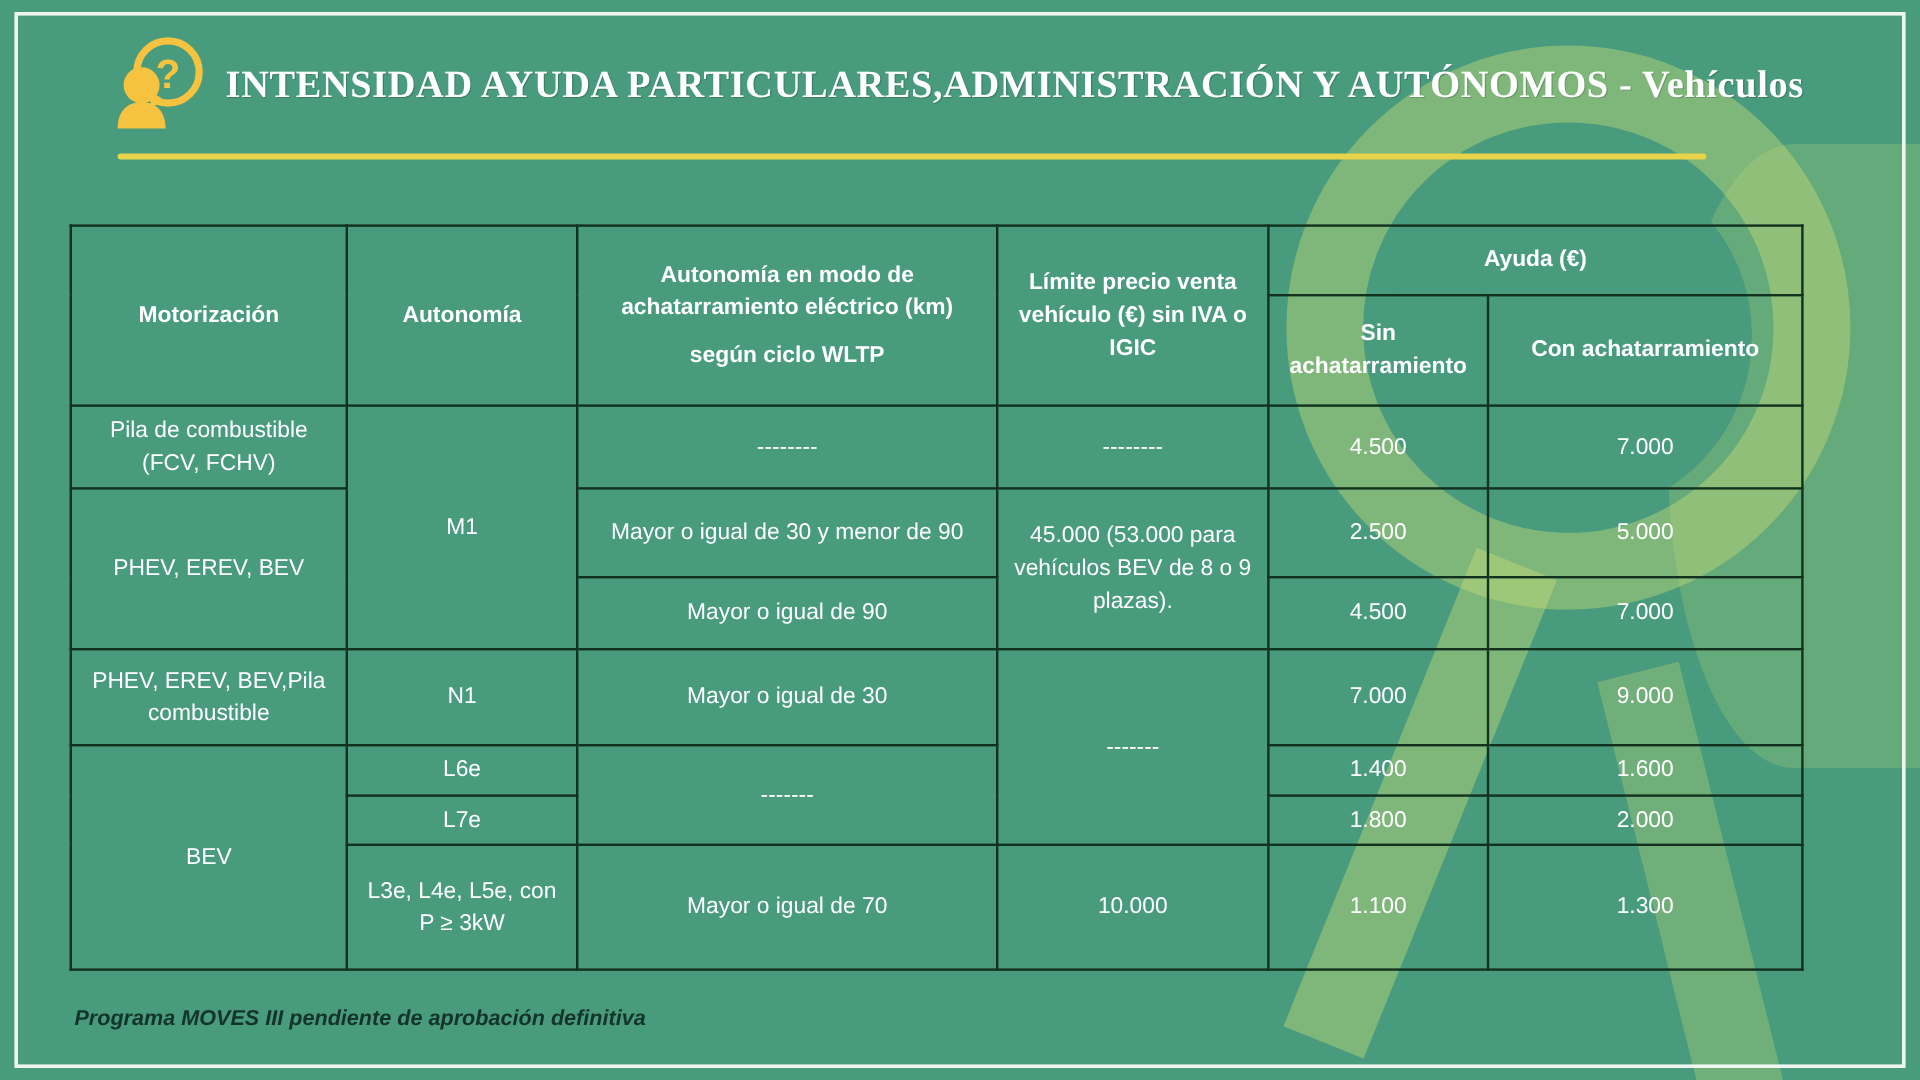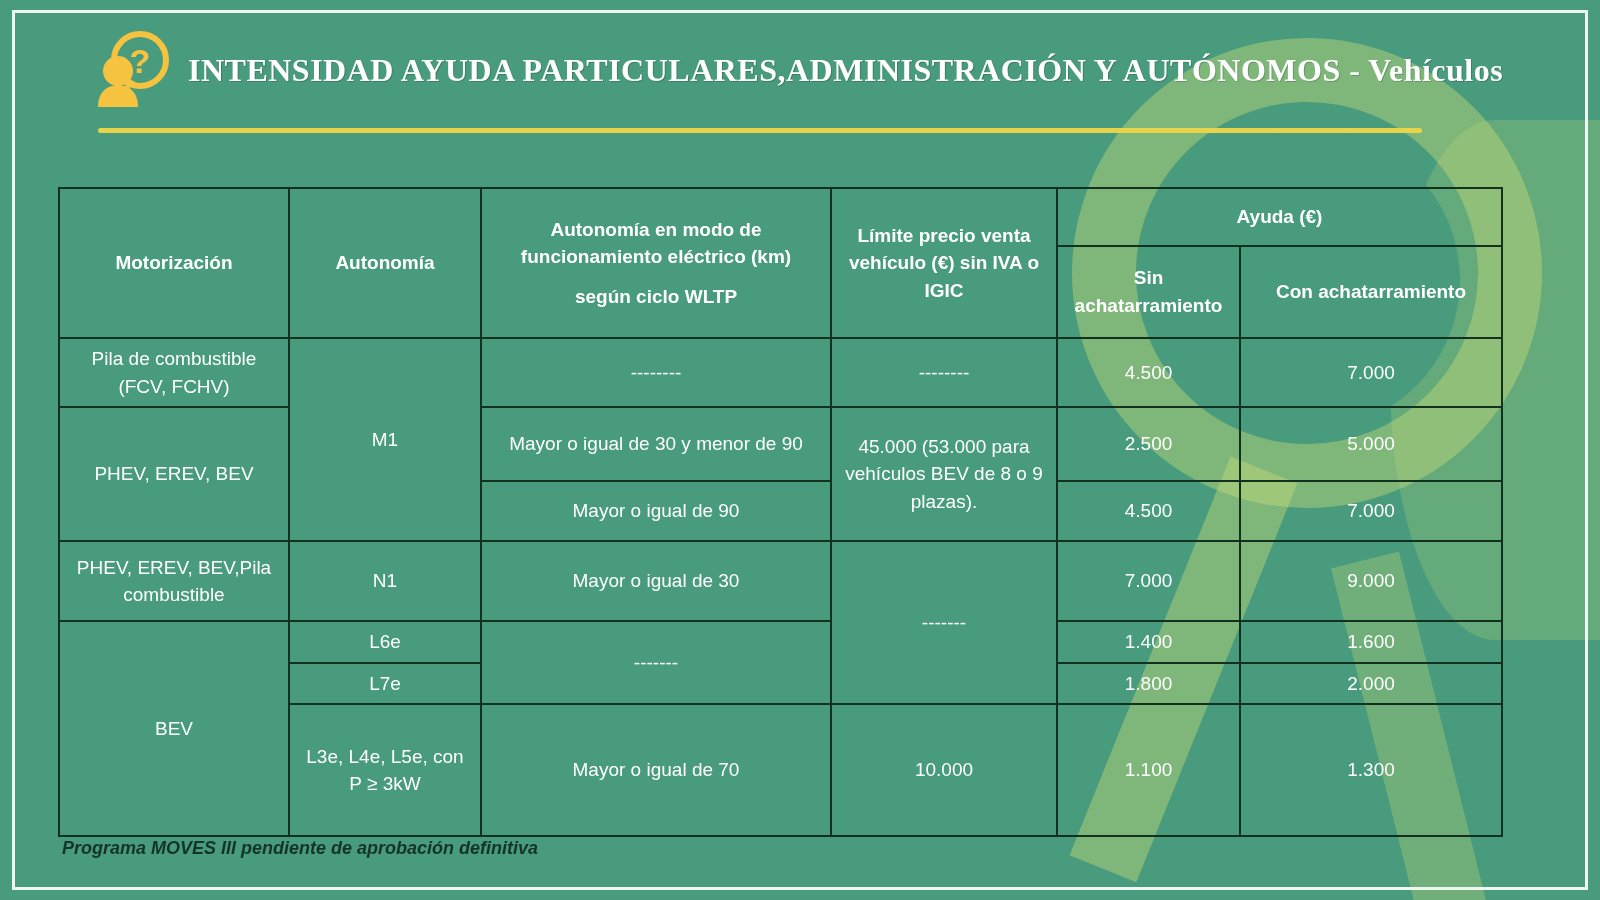--- a/index.html
+++ b/index.html
@@ -165,21 +165,21 @@
   .c-lim   { width: 226px; }
   .c-sin   { width: 183px; }
   .c-con   { width: 262px; }
 
   .r-fcv  { height: 62px; padding-left: 36px; }
   .r-m30  { height: 74px; }
   .r-m90  { height: 60px; }
   .r-n1   { height: 80px; }
   .r-l6   { height: 41px; }
   .r-l7   { height: 41px; }
-  .r-l345 { height: 132px; padding-left: 40px; }
+  .r-l345 { height: 104px; padding-left: 40px; }
 
   .dashes { letter-spacing: 0px; }
 
   
   .footnote {
     position: absolute;
     left: 62px;
     top: 800px;
     width: 1480px;
     color: #ffffff;
@@ -236,21 +236,21 @@
           <col class="c-aut">
         <col class="c-lim">
           <col class="c-sin">
           <col class="c-con">
       </colgroup>
       <thead>
         <tr>
           <th rowspan="2" class="hdr-tall">Motorización</th>
           <th rowspan="2" class="hdr-tall">Autonomía</th>
           <th rowspan="2" class="hdr-tall">
-            <div>Autonomía en modo de funcionamiento eléctrico (km)</div>
+            <div>Autonomía en modo de achatarramiento eléctrico (km)</div>
             <div style="height:12px"></div>
             <div>según ciclo WLTP</div>
           </th>
           <th rowspan="2" class="hdr-tall">Límite precio venta vehículo (€) sin IVA o IGIC</th>
           <th colspan="2" style="height:58px">Ayuda (€)</th>
         </tr>
         <tr>
           <th style="height:92px">Sin achatarramiento</th>
           <th style="height:92px">Con achatarramiento</th>
         </tr>

